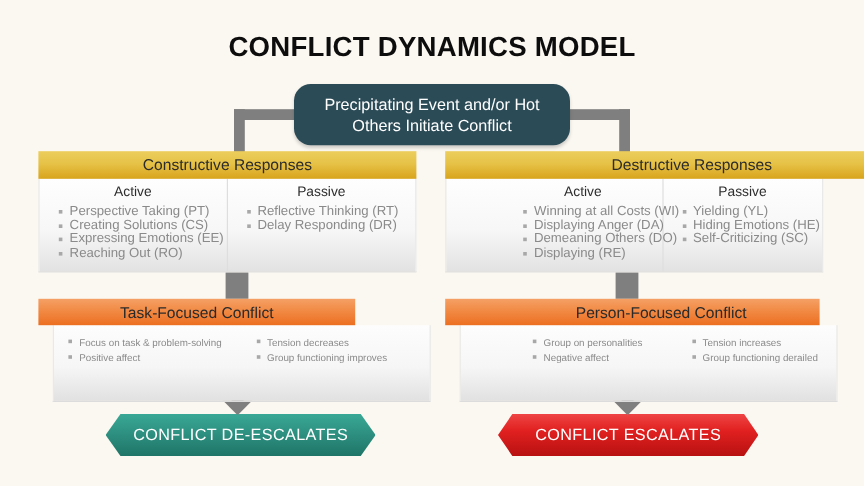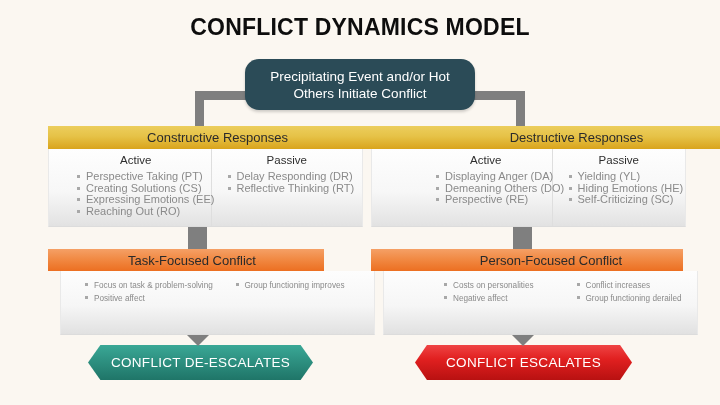--- a/index.html
+++ b/index.html
@@ -16,35 +16,35 @@
   }
   #stage {
     position: relative;
     width: 720px;
     height: 405px;
   }
 
   
   .title {
     position: absolute;
-    top: 14px;
+    top: 26px;
     left: 0;
     width: 720px;
     text-align: center;
     font-size: 23px;
     font-weight: bold;
     letter-spacing: 0.2px;
     color: #0d0d0d;
   }
 
   
   .trigger {
     position: absolute;
     left: 245px;
-    top: 59px;
+    top: 70px;
     width: 230px;
     height: 51px;
     background: #2b4b57;
     border-radius: 14px;
     color: #ffffff;
     display: flex;
     align-items: center;
     justify-content: center;
     text-align: center;
     font-size: 13.5px;
@@ -78,21 +78,21 @@
     background: #7f7f7f;
   }
   .bracket .vleft { left: 0; }
   .bracket .vright { right: 0; }
 
   
   .panel {
     position: absolute;
     width: 315px;
   }
-  .panel-left  { left: 48px; padding-left: 12px; }
+  .panel-left  { left: 32px; }
   .panel-right { left: 371px; padding-left: 48px; }
 
   .resp-head {
     position: absolute;
     top: 126px;
     height: 23px;
     width: 315px;
     background: linear-gradient(to bottom, #ecce5d 0%, #e6c247 45%, #d9a41c 100%);
     color: #2b2b2b;
     font-size: 13px;
@@ -270,86 +270,88 @@
       <ul class="items">
         <li>Perspective Taking (PT)</li>
         <li>Creating Solutions (CS)</li>
         <li>Expressing Emotions (EE)</li>
         <li>Reaching Out (RO)</li>
       </ul>
     </div>
     <div class="resp-col">
       <div class="col-title">Passive</div>
       <ul class="items">
+        <li>Reflective Thinking (RT)</li>
         <li>Delay Responding (DR)</li>
-        <li>Reflective Thinking (RT)</li>
       </ul>
     </div>
   </div>
 
   <div class="stub" style="left:188px; top:227px;"></div>
 
   <div class="conf-head panel panel-left">Task-Focused Conflict</div>
 
   <div class="conf-body panel panel-left">
     <div class="conf-col">
       <ul class="items">
         <li>Focus on task &amp; problem-solving</li>
         <li>Positive affect</li>
       </ul>
     </div>
     <div class="conf-col">
       <ul class="items">
+        <li>Tension decreases</li>
         <li>Group functioning improves</li>
       </ul>
     </div>
   </div>
 
   <div class="darrow" style="left:183px; top:322px;">
     <div class="shaft"></div>
     <div class="head"></div>
   </div>
 
   <div class="outcome outcome-left">CONFLICT DE-ESCALATES</div>
 
   <div class="resp-head panel panel-right">Destructive Responses</div>
 
   <div class="resp-body panel panel-right">
     <div class="resp-col first">
       <div class="col-title">Active</div>
       <ul class="items">
+        <li>Winning at all Costs (WI)</li>
         <li>Displaying Anger (DA)</li>
         <li>Demeaning Others (DO)</li>
-        <li>Perspective (RE)</li>
+        <li>Displaying (RE)</li>
       </ul>
     </div>
     <div class="resp-col">
       <div class="col-title">Passive</div>
       <ul class="items">
         <li>Yielding (YL)</li>
         <li>Hiding Emotions (HE)</li>
         <li>Self-Criticizing (SC)</li>
       </ul>
     </div>
   </div>
 
   <div class="stub" style="left:513px; top:227px;"></div>
 
   <div class="conf-head panel panel-right">Person-Focused Conflict</div>
 
   <div class="conf-body panel panel-right">
     <div class="conf-col">
       <ul class="items">
-        <li>Costs on personalities</li>
+        <li>Group on personalities</li>
         <li>Negative affect</li>
       </ul>
     </div>
     <div class="conf-col">
       <ul class="items">
-        <li>Conflict increases</li>
+        <li>Tension increases</li>
         <li>Group functioning derailed</li>
       </ul>
     </div>
   </div>
 
   <div class="darrow" style="left:508px; top:322px;">
     <div class="shaft"></div>
     <div class="head"></div>
   </div>
 

